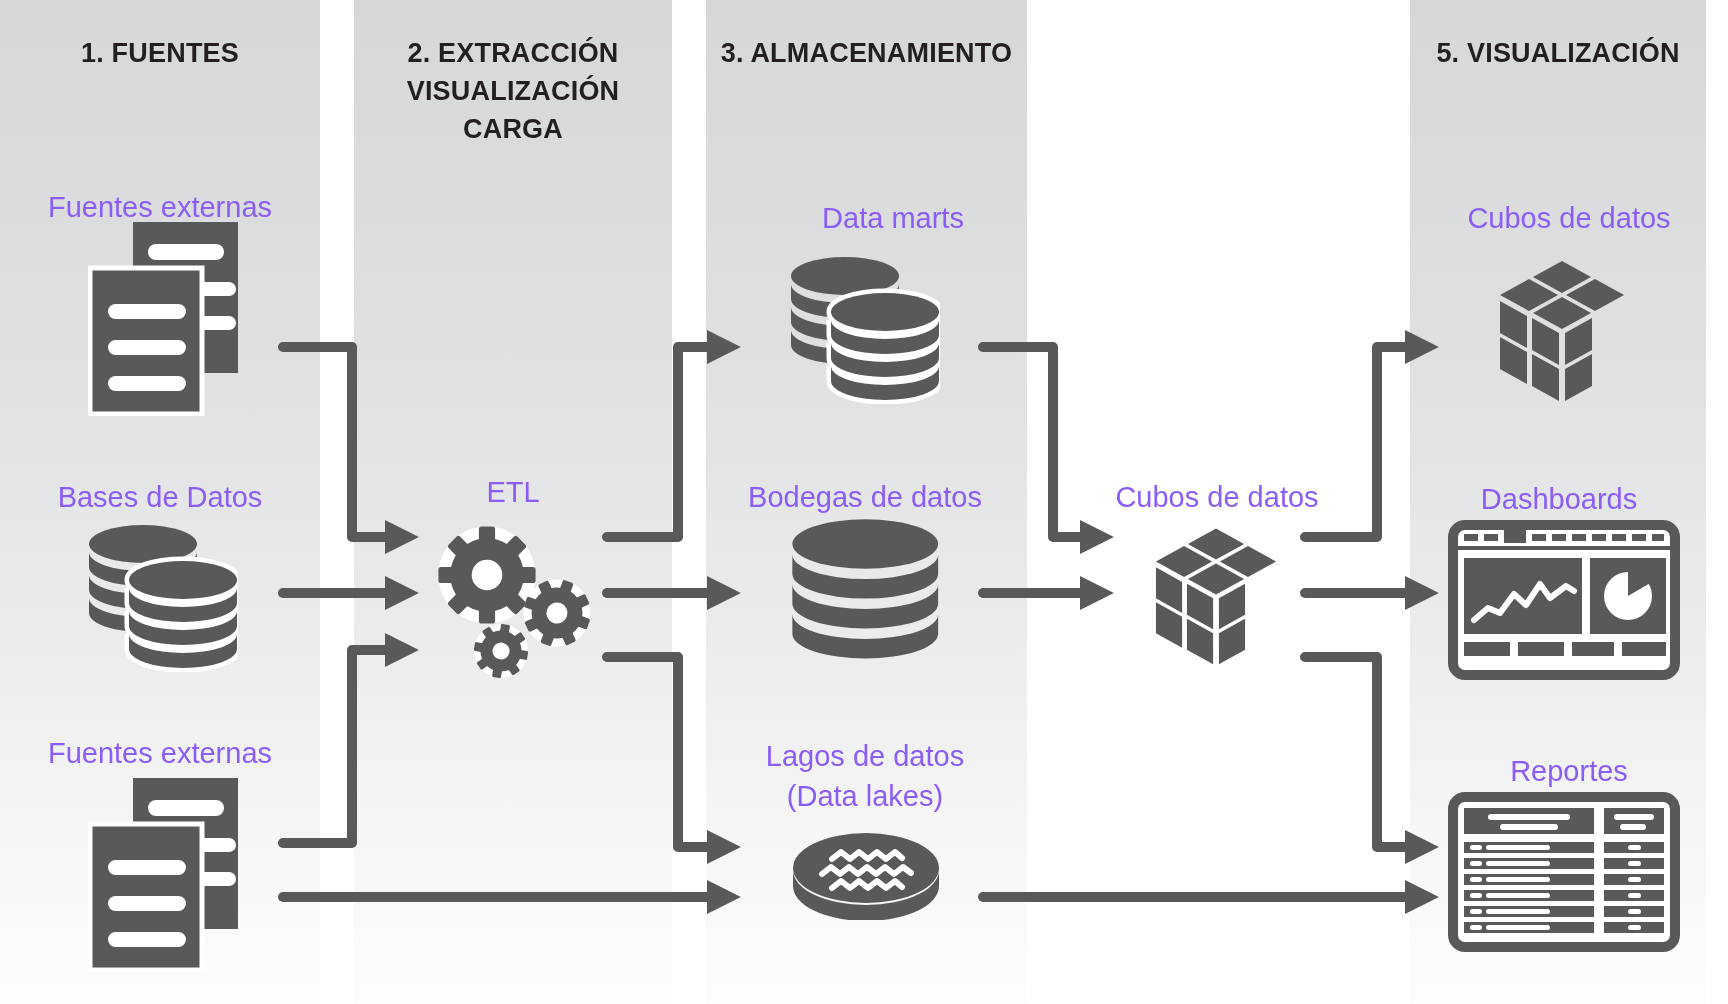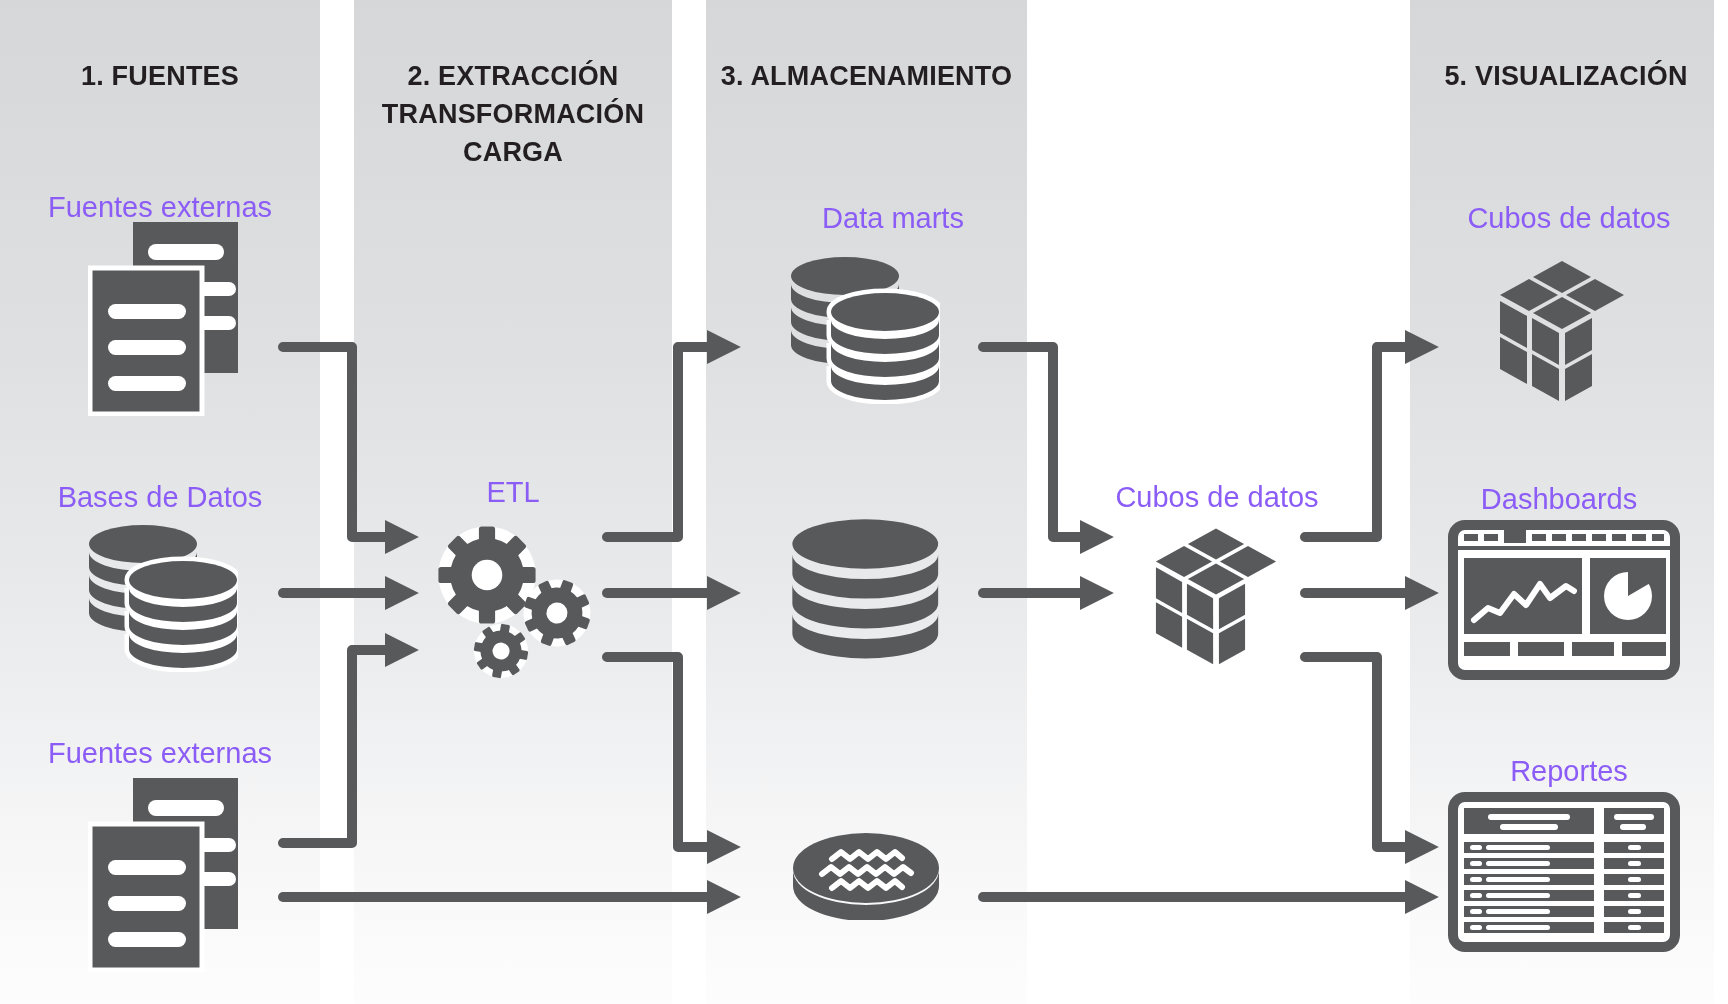--- a/index.html
+++ b/index.html
@@ -9,25 +9,25 @@
     font-family:"Liberation Sans","DejaVu Sans",sans-serif;
   }
   .col{
     position:absolute;top:0;height:1004px;
     background:linear-gradient(180deg,#d6d7d9 0%,#dfe0e2 35%,#eaebec 62%,#f7f7f8 85%,#fdfdfd 100%);
   }
   .col1{left:0;width:320px;}
   .col2{left:354px;width:318px;}
   .col3{left:706px;width:321px;}
   .col4{left:1058px;width:318px;}
-  .col5{left:1410px;width:296px;padding-left:8px;}
+  .col5{left:1410px;width:296px;}
   .hdr{
     position:absolute;top:34px;width:inherit;text-align:center;
     font-size:27px;font-weight:bold;color:#231f20;line-height:38px;
-    letter-spacing:0.2px;white-space:nowrap;margin-top:23px;
+    letter-spacing:0.2px;white-space:nowrap;
   }
   .hdr div{white-space:nowrap;}
   .lbl{
     position:absolute;text-align:center;font-size:29px;color:#8b5cf6;
     line-height:31px;white-space:nowrap;
   }
   .lbl.two{line-height:40px;}
   .ic{position:absolute;}
   svg{display:block;overflow:visible;}
   .arrows{position:absolute;left:0;top:0;}
@@ -204,40 +204,45 @@
   </svg>
 
   <div class="col col1">
     <div class="hdr">
       <div>1. FUENTES</div>
     </div>
   </div>
   <div class="col col2">
     <div class="hdr">
       <div>2. EXTRACCIÓN</div>
-      <div>TRANSFORMACIÓN</div>
+      <div>VISUALIZACIÓN</div>
       <div>CARGA</div>
     </div>
   </div>
   <div class="col col3">
     <div class="hdr">
       <div>3. ALMACENAMIENTO</div>
     </div>
   </div>
   <div class="col col5">
     <div class="hdr">
       <div>5. VISUALIZACIÓN</div>
     </div>
   </div>
 
   <div class="lbl" style="left:0;width:320px;top:192px">Fuentes externas</div>
   <div class="lbl" style="left:0;width:320px;top:482px">Bases de Datos</div>
   <div class="lbl" style="left:0;width:320px;top:738px">Fuentes externas</div>
   <div class="lbl" style="left:354px;width:318px;top:477px">ETL</div>
   <div class="lbl" style="left:706px;width:374px;top:203px">Data marts</div>
+  <div class="lbl" style="left:706px;width:318px;top:482px">Bodegas de datos</div>
+  <div class="lbl two" style="left:706px;width:318px;top:736px">
+    <div>Lagos de datos</div>
+    <div>(Data lakes)</div>
+  </div>
   <div class="lbl" style="left:1058px;width:318px;top:482px">Cubos de datos</div>
   <div class="lbl" style="left:1410px;width:318px;top:203px">Cubos de datos</div>
   <div class="lbl" style="left:1410px;width:298px;top:484px">Dashboards</div>
   <div class="lbl" style="left:1410px;width:318px;top:756px">Reportes</div>
 
   <svg class="ic" style="left:88px;top:220px" width="158" height="196">
       <use href="#icon-docs"></use>
     </svg>
   <svg class="ic" style="left:88px;top:524px" width="150" height="148">
       <use href="#icon-db2"></use>

